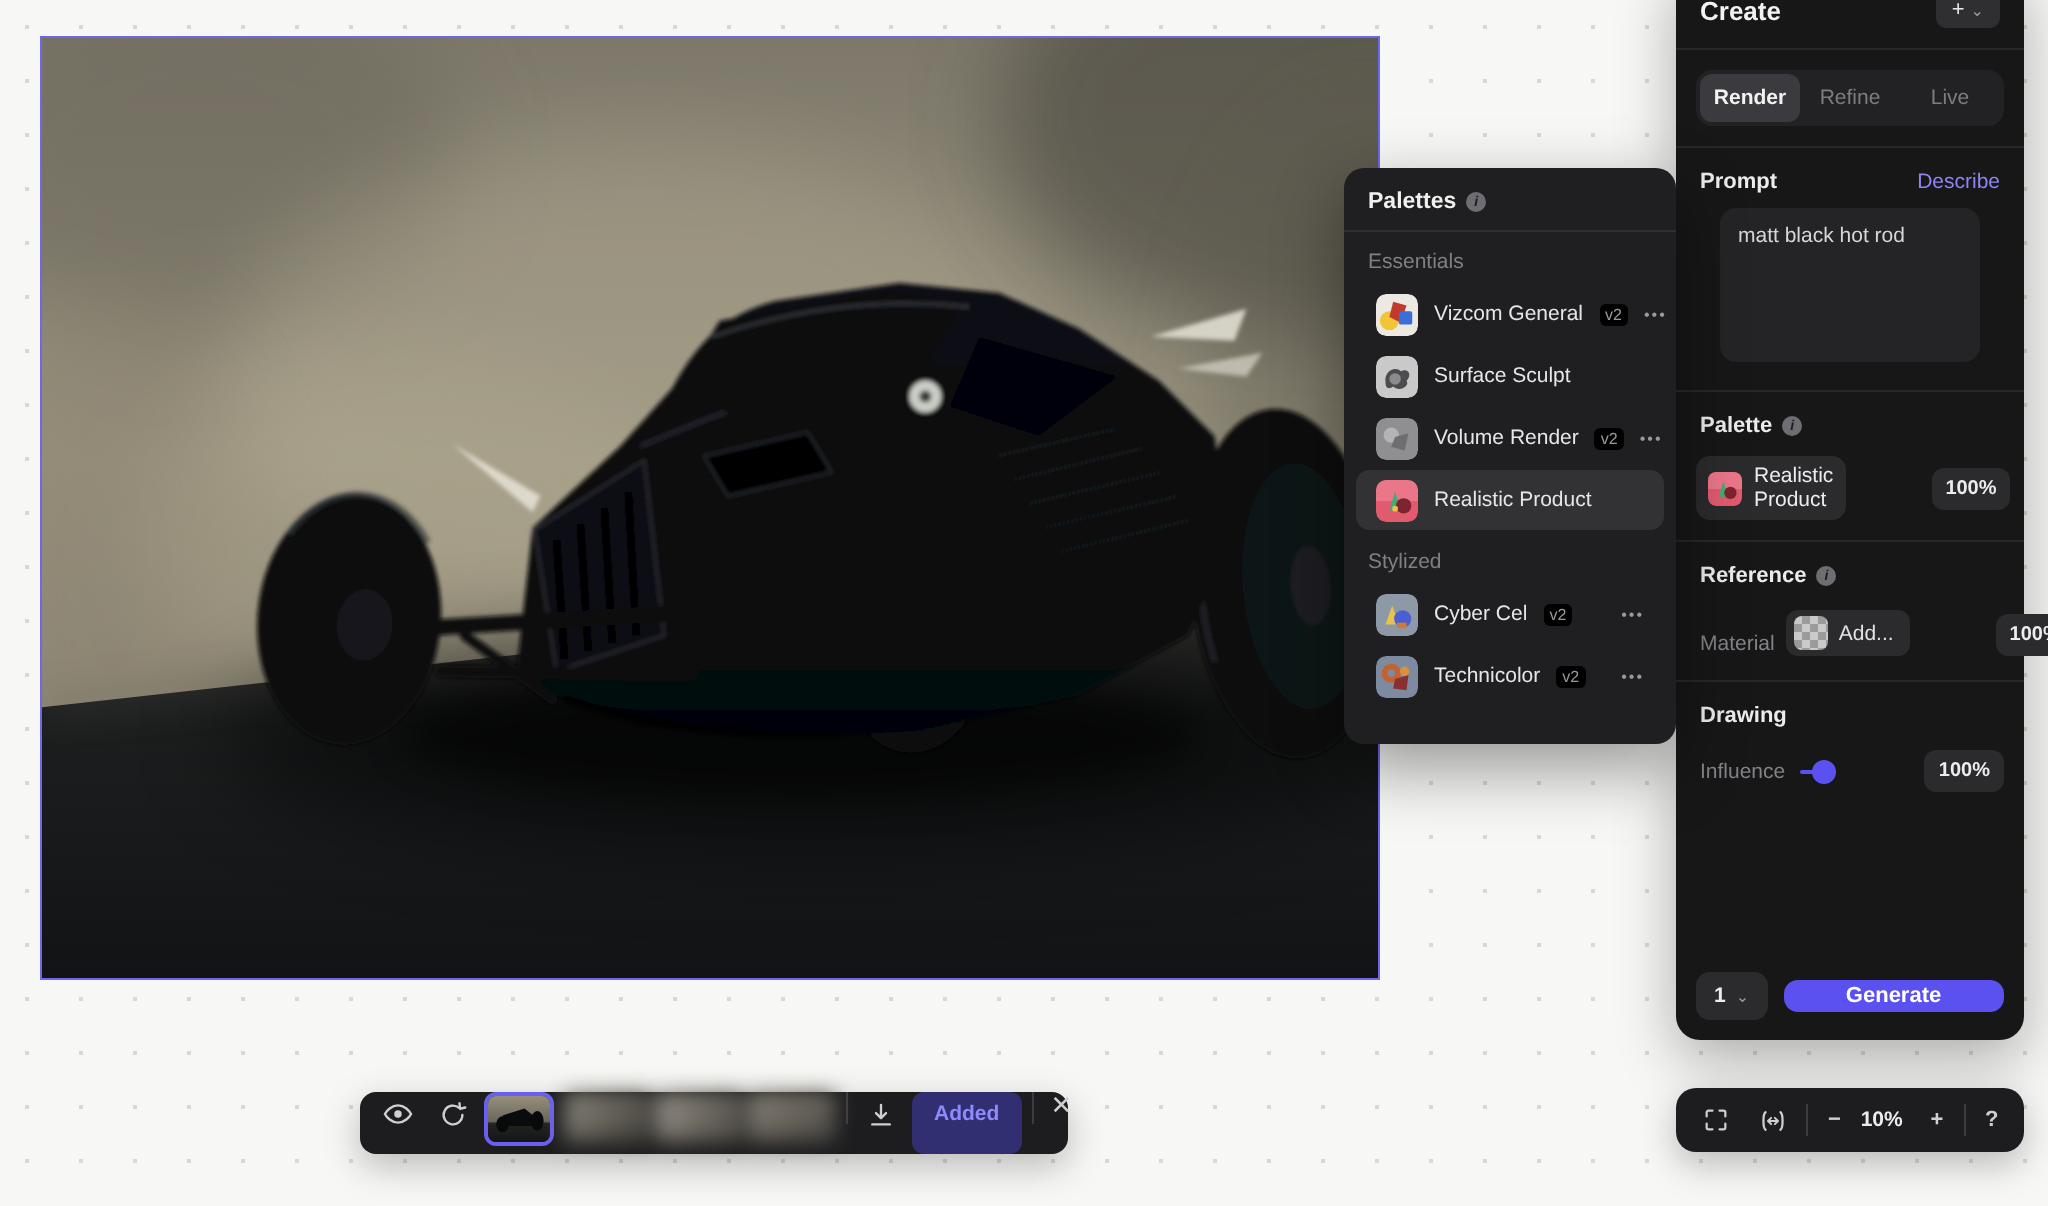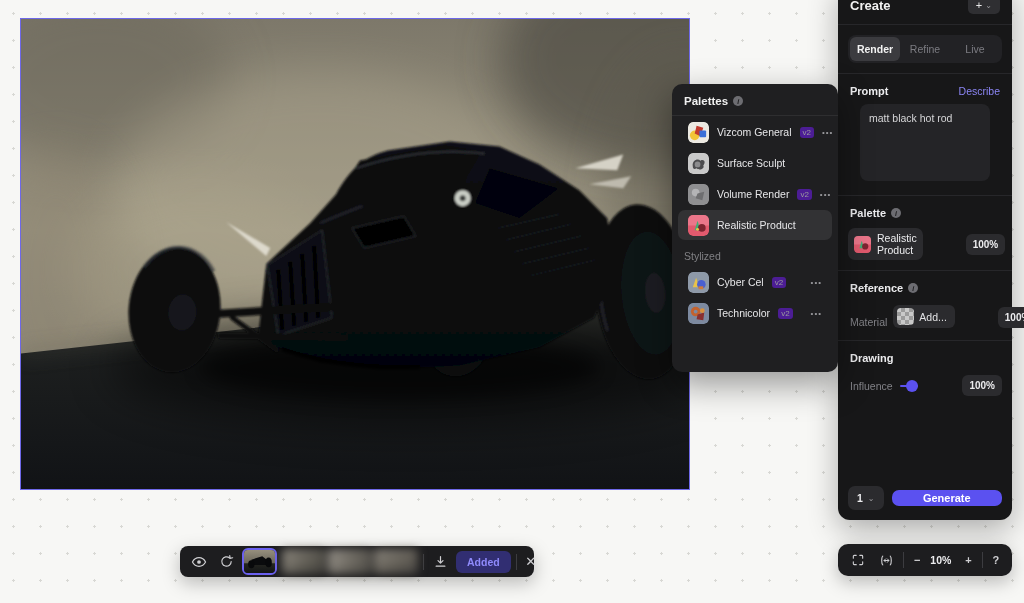--- a/index.html
+++ b/index.html
@@ -26,21 +26,21 @@
     background:#1f1f21; border-radius:10px; box-shadow:0 12px 34px rgba(0,0,0,.4);
     padding:0; z-index:5;
   }
   .palettes-header { display:flex; align-items:center; gap:5px; padding:11px 12px 8px; }
   .palettes-title { font-size:11.5px; font-weight:bold; color:#f0f0f0; }
   .pal-divider { height:1px; background:#2e2e30; margin:0 0; }
   .pal-section-label { font-size:10.5px; color:#808084; padding:9px 12px 4px; }
   .pal-item { display:flex; align-items:center; gap:8px; height:30px; padding:0 10px; margin:1px 6px; border-radius:7px; cursor:pointer; }
   .pal-item.selected { background:#323234; }
   .pal-item-label { font-size:10.5px; color:#e6e6e8; white-space:nowrap; }
-  .pal-badge { font-size:8px; color:#9a9a9e; background:#4c1d95; border-radius:3px; padding:1px 3px; }
+  .pal-badge { font-size:8px; color:#9a9a9e; background:#000000; border-radius:3px; padding:1px 3px; }
   .pal-badge:empty { display:none; }
   .pal-more { margin-left:auto; color:#9a9a9e; font-size:8px; letter-spacing:1px; cursor:pointer; }
   .pal-more.hidden-menu { visibility:hidden; }
   .pal-icon { width:21px; height:21px; border-radius:5px; flex:0 0 auto; overflow:hidden; }
   .pal-icon svg { display:block; width:100%; height:100%; }
 
   
   .info-icon {
     display:inline-flex; align-items:center; justify-content:center;
     width:10px; height:10px; border-radius:50%; background:#6d6d72; color:#1c1c1e;
@@ -90,21 +90,21 @@
   .cp-footer { position:absolute; left:0; right:0; bottom:10px; display:flex; align-items:center; gap:8px; padding:0 10px; }
   .batch-btn { display:flex; align-items:center; gap:5px; background:#2b2b2e; border-radius:7px; padding:6px 9px; cursor:pointer; }
   .batch-count { font-size:10.5px; font-weight:bold; color:#ececee; }
   .batch-caret { font-size:8px; color:#9a9a9e; }
   .generate-btn { flex:1; background:#5b51f0; border:none; border-radius:7px; padding:2px 0; text-align:center; font-size:11px; font-weight:bold; color:#fff; cursor:pointer; font-family:inherit; }
   .panel-handle { position:absolute; left:830px; top:258px; width:10px; height:46px; background:#171718; border-radius:6px 0 0 6px; z-index:3; cursor:pointer; }
 
   
   .action-bar {
     position:absolute; left:180px; top:546px; width:354px; height:31px;
-    background:#1d1d1f; border-radius:8px; display:flex; align-items:center;
+    background:#1d1d1f; border-radius:8px; display:flex; 
     padding:0 8px; gap:5px; z-index:6; box-shadow:0 6px 18px rgba(0,0,0,.25);
   }
   .tool-btn { display:flex; align-items:center; justify-content:center; width:22px; height:22px; cursor:pointer; color:#cfcfd2; flex:0 0 auto; }
   .tool-btn svg { display:block; }
   .thumb-selected { width:35px; height:27px; border:2px solid #6a60f0; border-radius:6px; overflow:hidden; flex:0 0 auto; cursor:pointer; background:#222; }
   .thumb-selected svg { display:block; width:100%; height:100%; }
   .blur-strip { display:flex; gap:2px; height:25px; overflow:hidden; flex:0 0 auto; filter:blur(5px); }
   .blur-thumb { width:44px; height:25px; border-radius:4px; }
   .blur-thumb.b1 { background:linear-gradient(135deg,#8f8a80,#5c5951 60%,#403e3a); }
   .blur-thumb.b2 { background:linear-gradient(120deg,#97928a,#6b675f 55%,#4a4843); }
@@ -226,20 +226,21 @@
   </svg>
 </div>
 
 <div class="palettes-panel">
   <div class="palettes-header">
     <span class="palettes-title">Palettes</span>
     <span class="info-icon">i</span>
   </div>
   <div class="pal-divider"></div>
 
+  <div class="pal-section-label">Essentials</div>
 
   <div class="pal-item">
     <span class="pal-icon">
       <svg viewBox="0 0 22 22">
           <rect width="22" height="22" rx="5" fill="#ece9e2"></rect>
           <circle cx="7" cy="14" r="5" fill="#f2c437"></circle>
           <path d="M9,4 L16,6 L13,15 L7,12 Z" fill="#c03a2e"></path>
           <rect x="12" y="9" width="7" height="7" rx="1" fill="#3a6fd8"></rect>
         </svg>
     </span>

